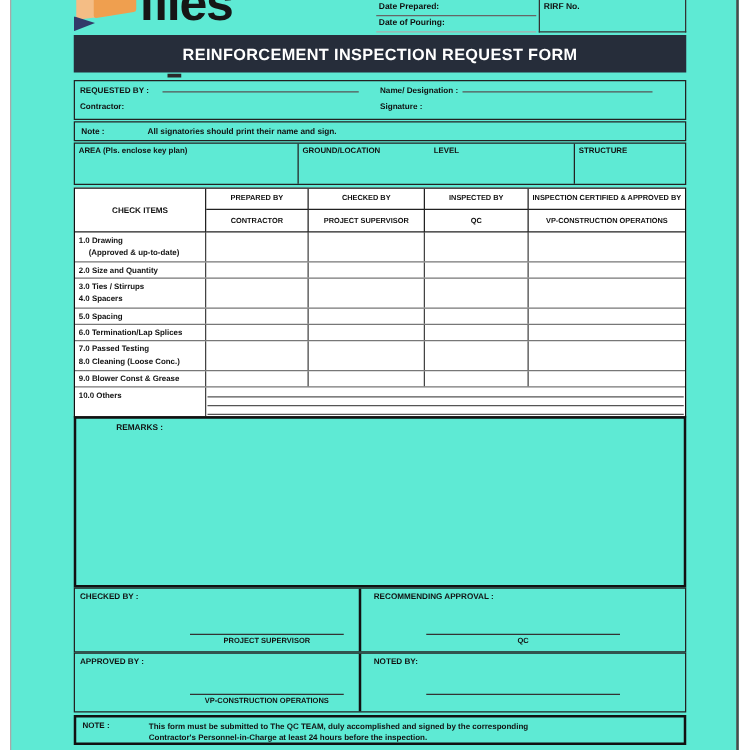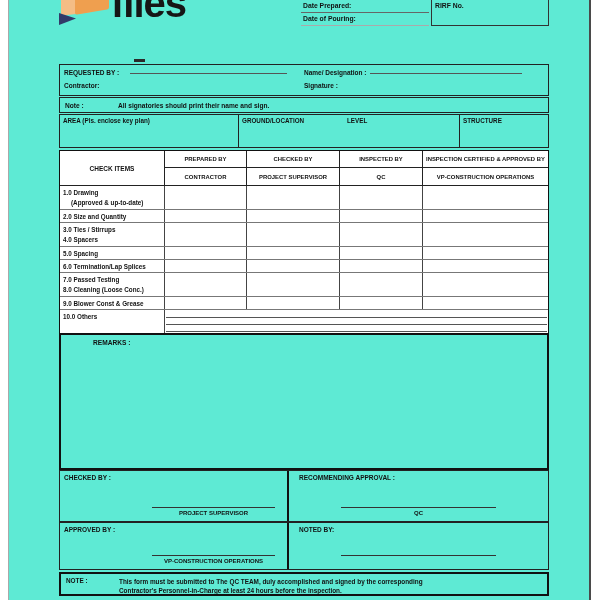--- a/index.html
+++ b/index.html
@@ -117,20 +117,23 @@
       <span>Date Prepared:</span>
     </div>
     <div class="date-row second">
       <span>Date of Pouring:</span>
     </div>
   </div>
   <div class="abs" id="rirf-box">
     <span>RIRF No.</span>
   </div>
 
+  <div class="abs" id="title-bar">
+    <span>REINFORCEMENT INSPECTION REQUEST FORM</span>
+  </div>
   <div class="abs" id="smudge"></div>
 
   <div class="abs" id="req-box">
     <span class="lbl" style="left:4px; top:4px;">REQUESTED BY :</span>
     <span class="lbl" style="left:4px; top:17px;">Contractor:</span>
     <div class="fieldline" style="left:70px; top:8px; width:157px;"></div>
     <span class="lbl" style="left:244px; top:4px;">Name/ Designation :</span>
     <span class="lbl" style="left:244px; top:17px;">Signature :</span>
     <div class="fieldline" style="left:310px; top:8px; width:152px;"></div>
   </div>

